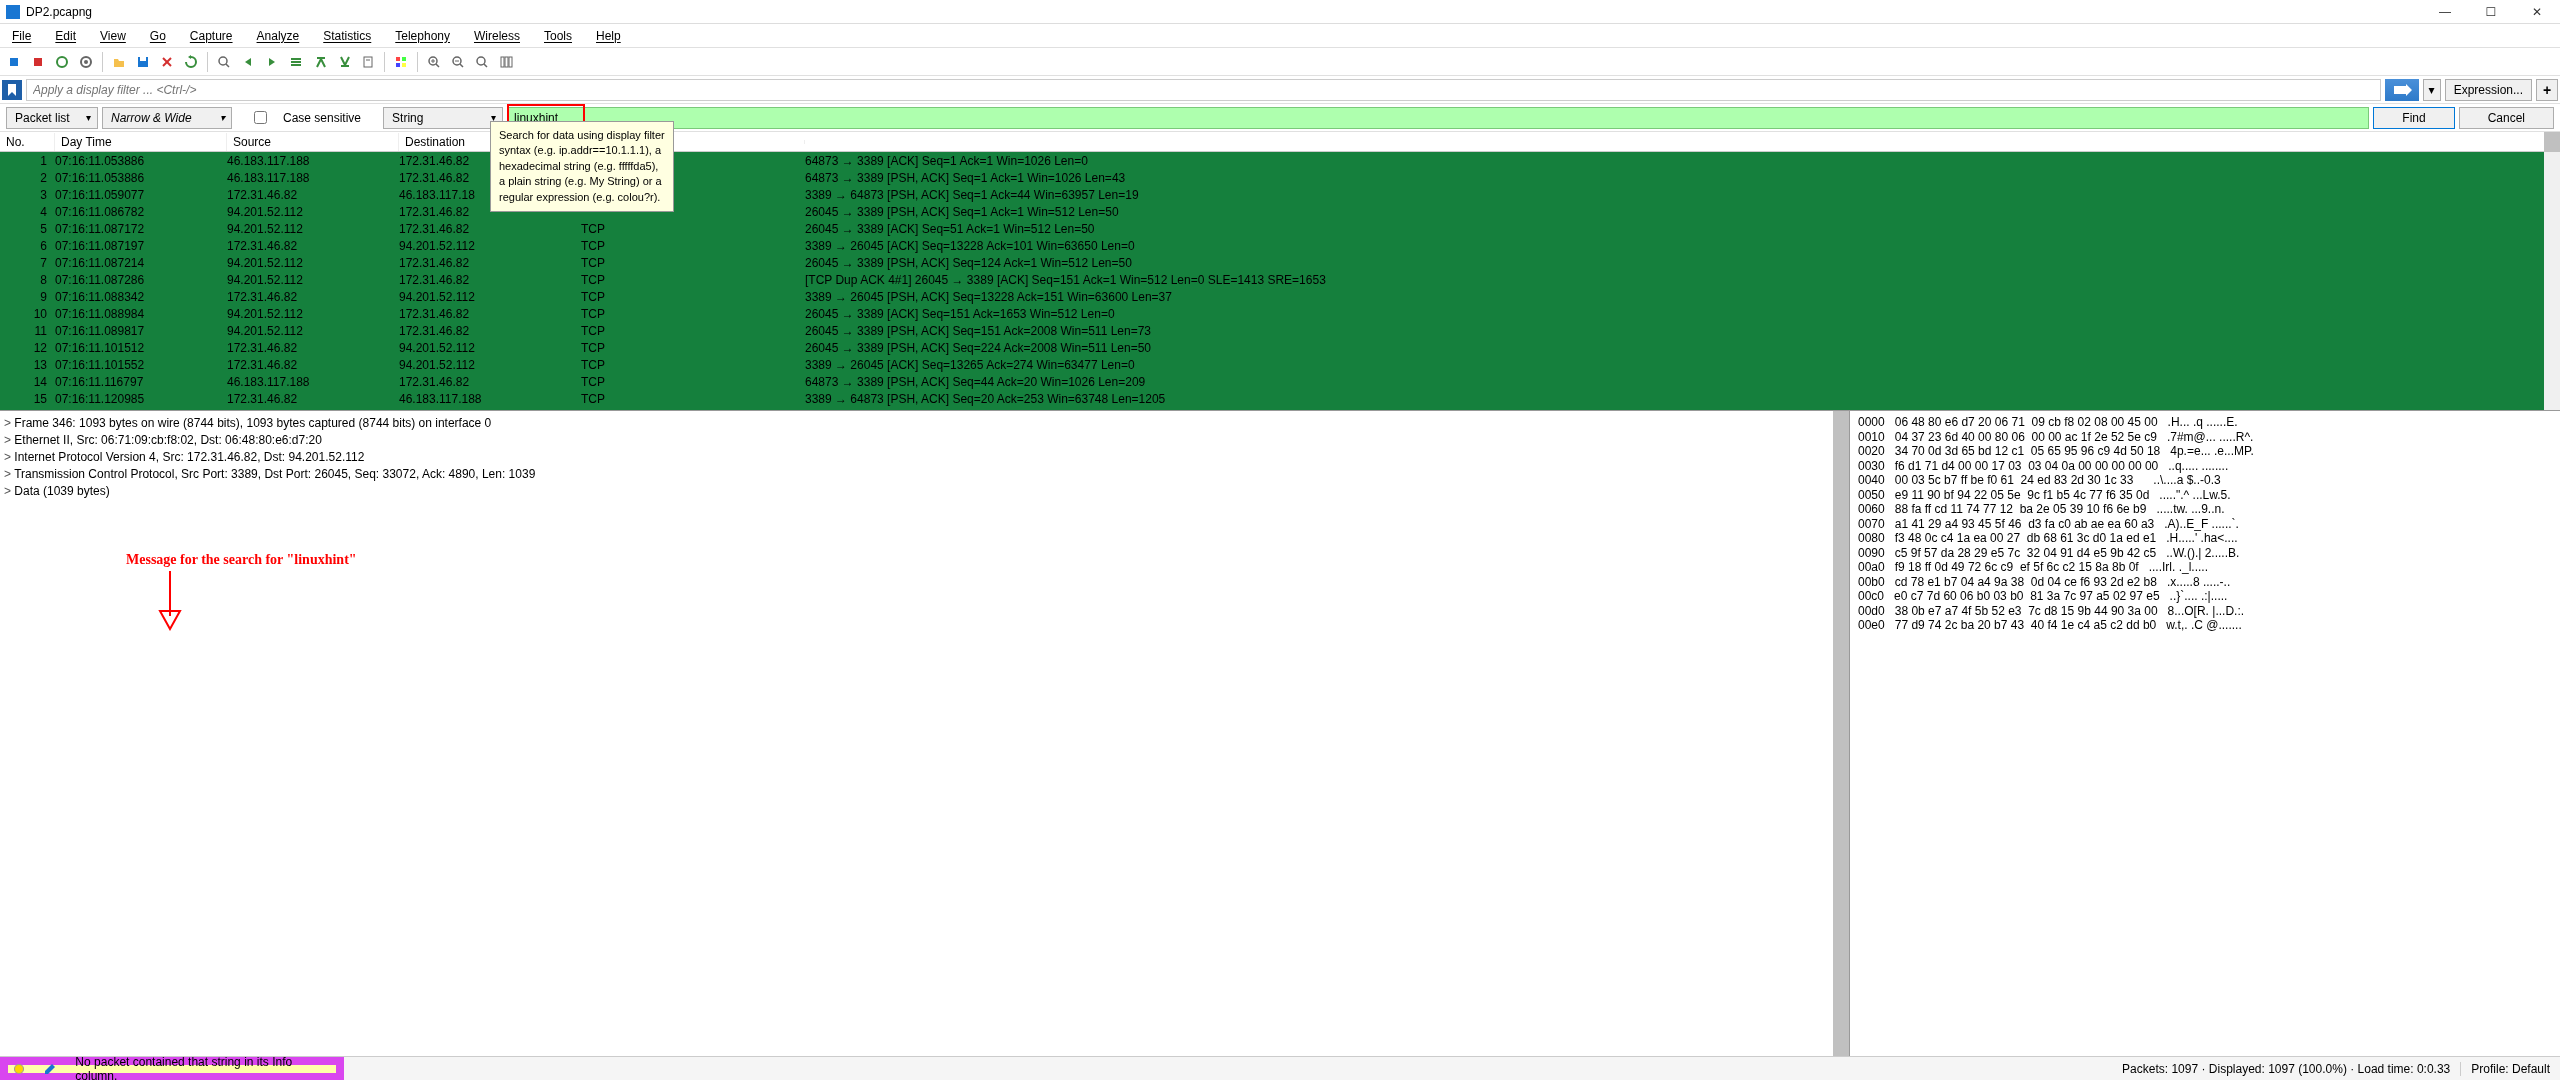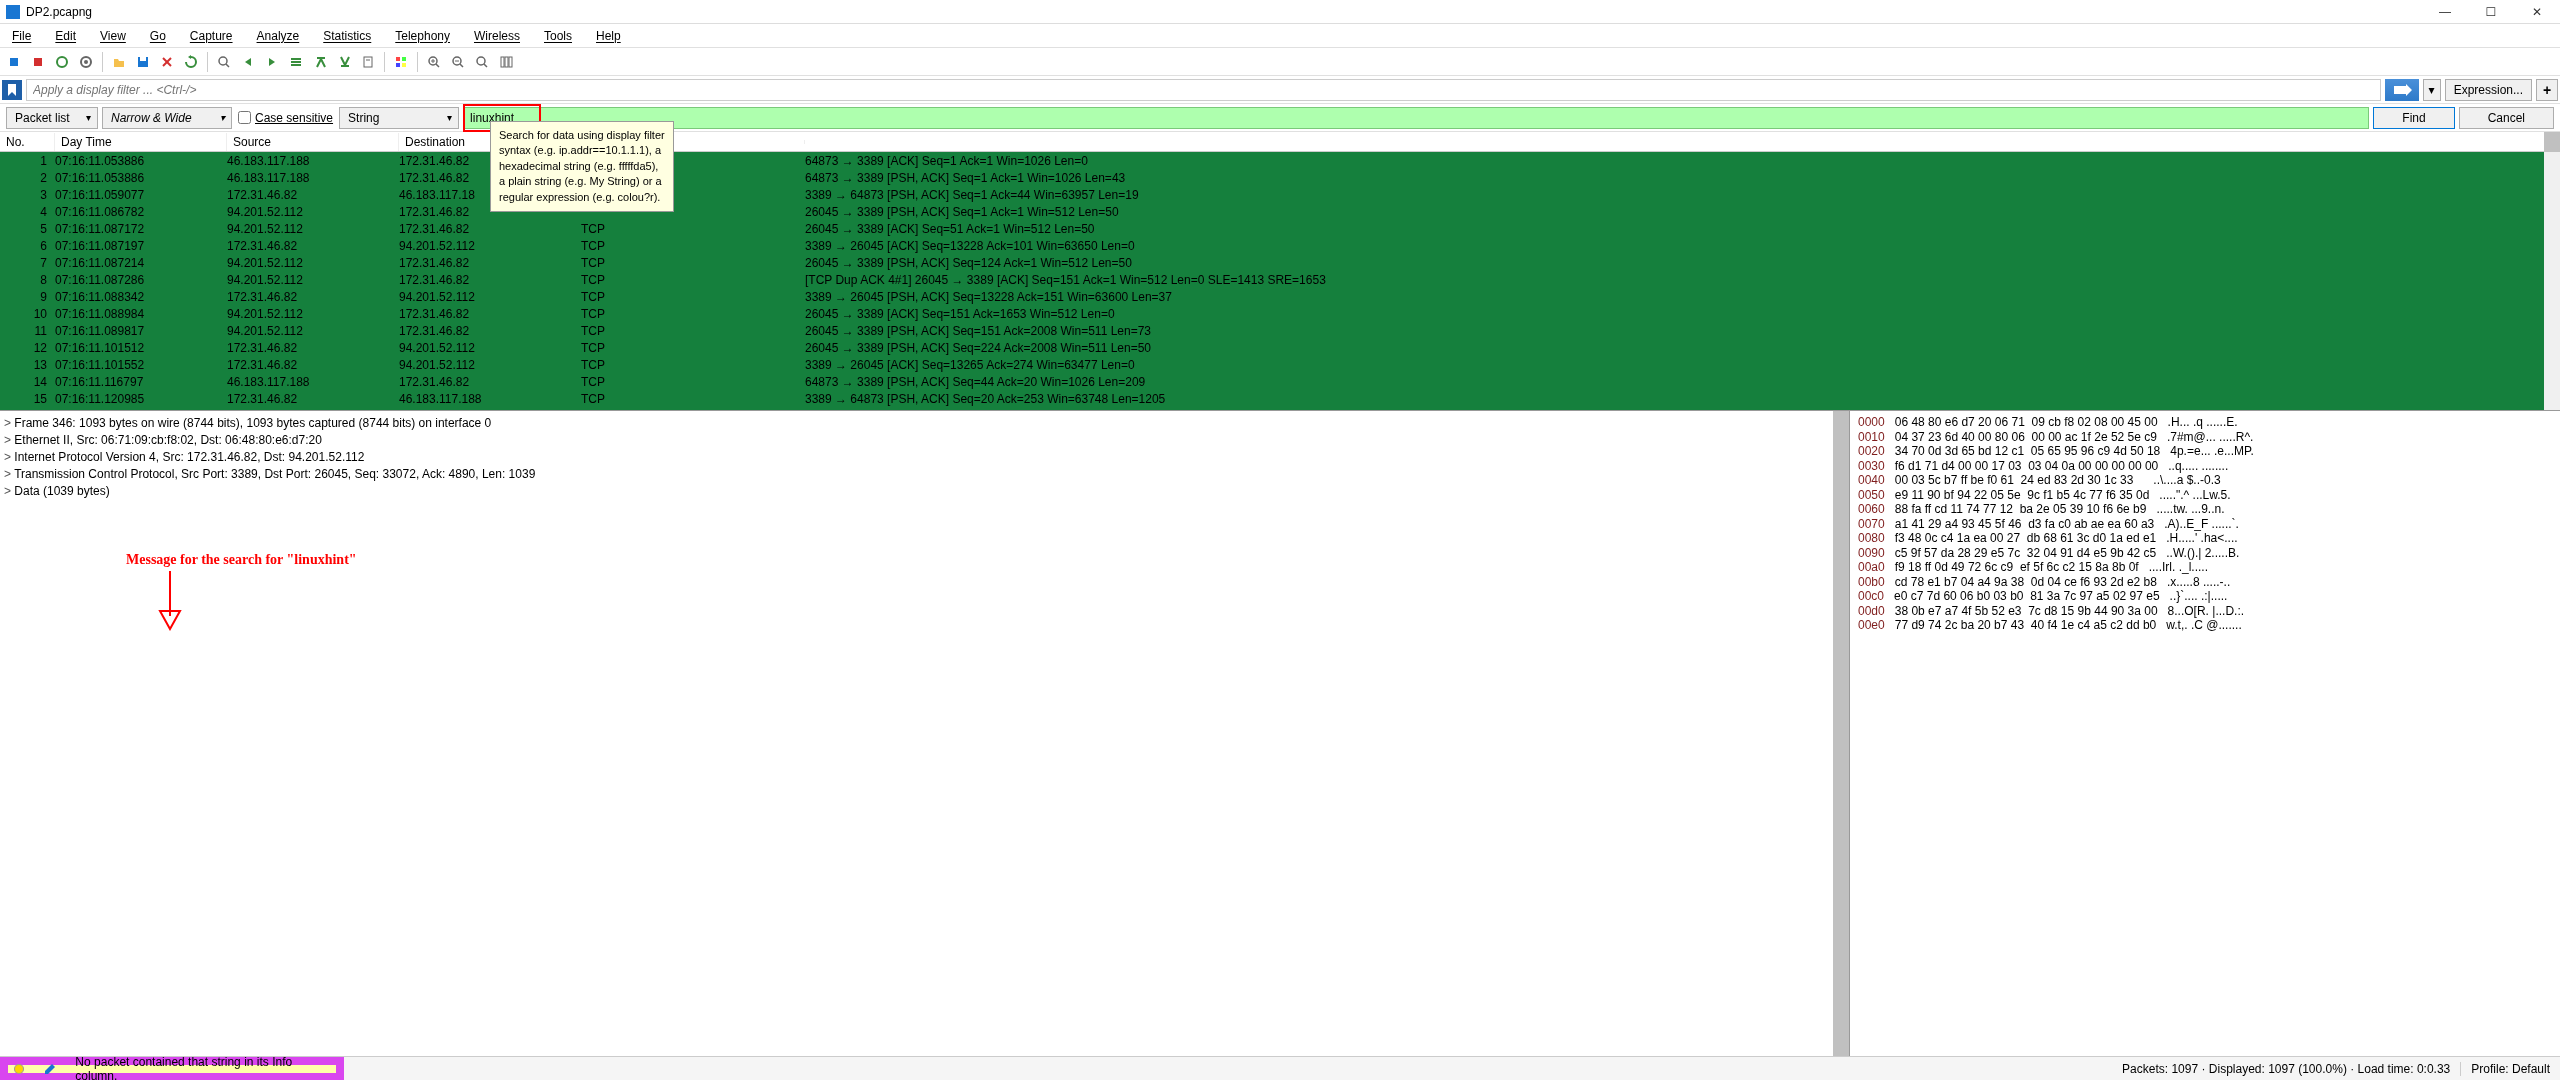--- a/index.html
+++ b/index.html
@@ -21,21 +21,21 @@
 .filter-bar .arrow-btn { width: 34px; height: 22px; background: linear-gradient(#4a90d9,#2e7ac9); display: flex; align-items: center; justify-content: center; }
 .filter-bar .dropdown-arrow { width: 18px; height: 22px; border: 1px solid #adadad; display: flex; align-items: center; justify-content: center; background: #f0f0f0; }
 .filter-bar .expression-btn { padding: 0 8px; height: 22px; border: 1px solid #adadad; background: #f0f0f0; display: flex; align-items: center; }
 .filter-bar .plus-btn { width: 22px; height: 22px; border: 1px solid #adadad; background: #f0f0f0; display: flex; align-items: center; justify-content: center; font-size: 14px; font-weight: bold; }
 .find-bar { display: flex; height: 28px; align-items: center; background: #fff; border-bottom: 1px solid #e0e0e0; padding: 2px 6px; gap: 4px; }
 .find-bar .combo { height: 22px; border: 1px solid #adadad; background: #f0f0f0; padding: 0 26px 0 8px; display: flex; align-items: center; position: relative; }
 .find-bar .combo::after { content: "▾"; position: absolute; right: 6px; font-size: 10px; }
 .find-bar .combo.packet-list { width: 92px; }
 .find-bar .combo.narrow { width: 130px; font-style: italic; }
 .find-bar .combo.type { width: 120px; }
-.find-bar .checkbox-wrap { display: flex; align-items: center; gap: 4px; margin: 0 2px; text-decoration: underline; }
+.find-bar .checkbox-wrap { display: flex; align-items: center; gap: 16px; margin: 0 18px; }
 .find-bar input[type=checkbox] { width: 13px; height: 13px; }
 .find-bar .search-input-wrap { flex: 1; position: relative; }
 .find-bar .search-input { width: 100%; height: 22px; background: #aeffae; border: 1px solid #7ac97a; padding: 0 6px; }
 .find-bar .search-highlight { position: absolute; left: 0; top: -3px; width: 78px; height: 28px; border: 2px solid red; pointer-events: none; }
 .find-bar .find-btn, .find-bar .cancel-btn { height: 22px; padding: 0 28px; border: 1px solid #adadad; background: #f0f0f0; display: flex; align-items: center; }
 .find-bar .find-btn { border: 1px solid #0078d7; }
 .tooltip-box { position: absolute; left: 490px; top: 121px; width: 184px; background: #ffffe1; border: 1px solid #999; padding: 6px 8px; font-size: 11px; z-index: 10; line-height: 1.4; }
 .packet-table { flex: 0 0 auto; overflow: hidden; background: #15803d; position: relative; }
 .packet-header { display: flex; background: #fff; border-bottom: 1px solid #ccc; height: 20px; align-items: center; }
 .packet-header div { padding: 2px 6px; border-right: 1px solid #eee; }
@@ -48,21 +48,21 @@
 .col-proto { width: 224px; }
 .col-info { flex: 1; }
 .bottom-panes { display: flex; flex: 1; border-top: 1px solid #999; overflow: hidden; }
 .tree-pane { flex: 1; border-right: 1px solid #999; padding: 4px; font-family: 'Consolas', monospace; font-size: 13px; line-height: 17px; position: relative; overflow: hidden; }
 .tree-pane .tree-row { white-space: pre; }
 .tree-pane .tree-row::before { content: "> "; color: #555; }
 .annotation { position: absolute; color: red; font-weight: bold; font-family: Georgia, serif; }
 .arrow-down { position: absolute; }
 .hex-pane { width: 710px; padding: 4px 8px; font-family: 'Consolas', monospace; font-size: 13px; line-height: 14.5px; overflow: hidden; }
 .hex-row { white-space: pre; }
-.hex-row .offset { color: #7f1d1d; }
+.hex-row .offset { color: #000000; }
 .status-bar { height: 24px; border-top: 1px solid #ccc; display: flex; align-items: center; background: #f5f5f5; }
 .status-msg-wrap { border: 8px solid #d946ef; display: flex; align-items: center; gap: 19px; padding: 0 6px; height: 24px; background: #ffffaa; flex: 0 0 auto; width: 344px; }
 .status-bullet { width: 10px; height: 10px; background: #ffd700; border: 1px solid #999; border-radius: 50%; }
 .status-edit-icon { width: 14px; height: 14px; }
 .status-spacer { flex: 1; }
 .status-right { padding: 0 10px; display: flex; gap: 4px; }
 .status-profile { padding: 0 10px; border-left: 1px solid #ccc; }
 svg { display: block; }
 .scrollbar-v { position: absolute; right: 0; top: 0; bottom: 0; width: 16px; background: #f0f0f0; }
 .scrollbar-v .thumb { background: #c0c0c0; width: 100%; }

